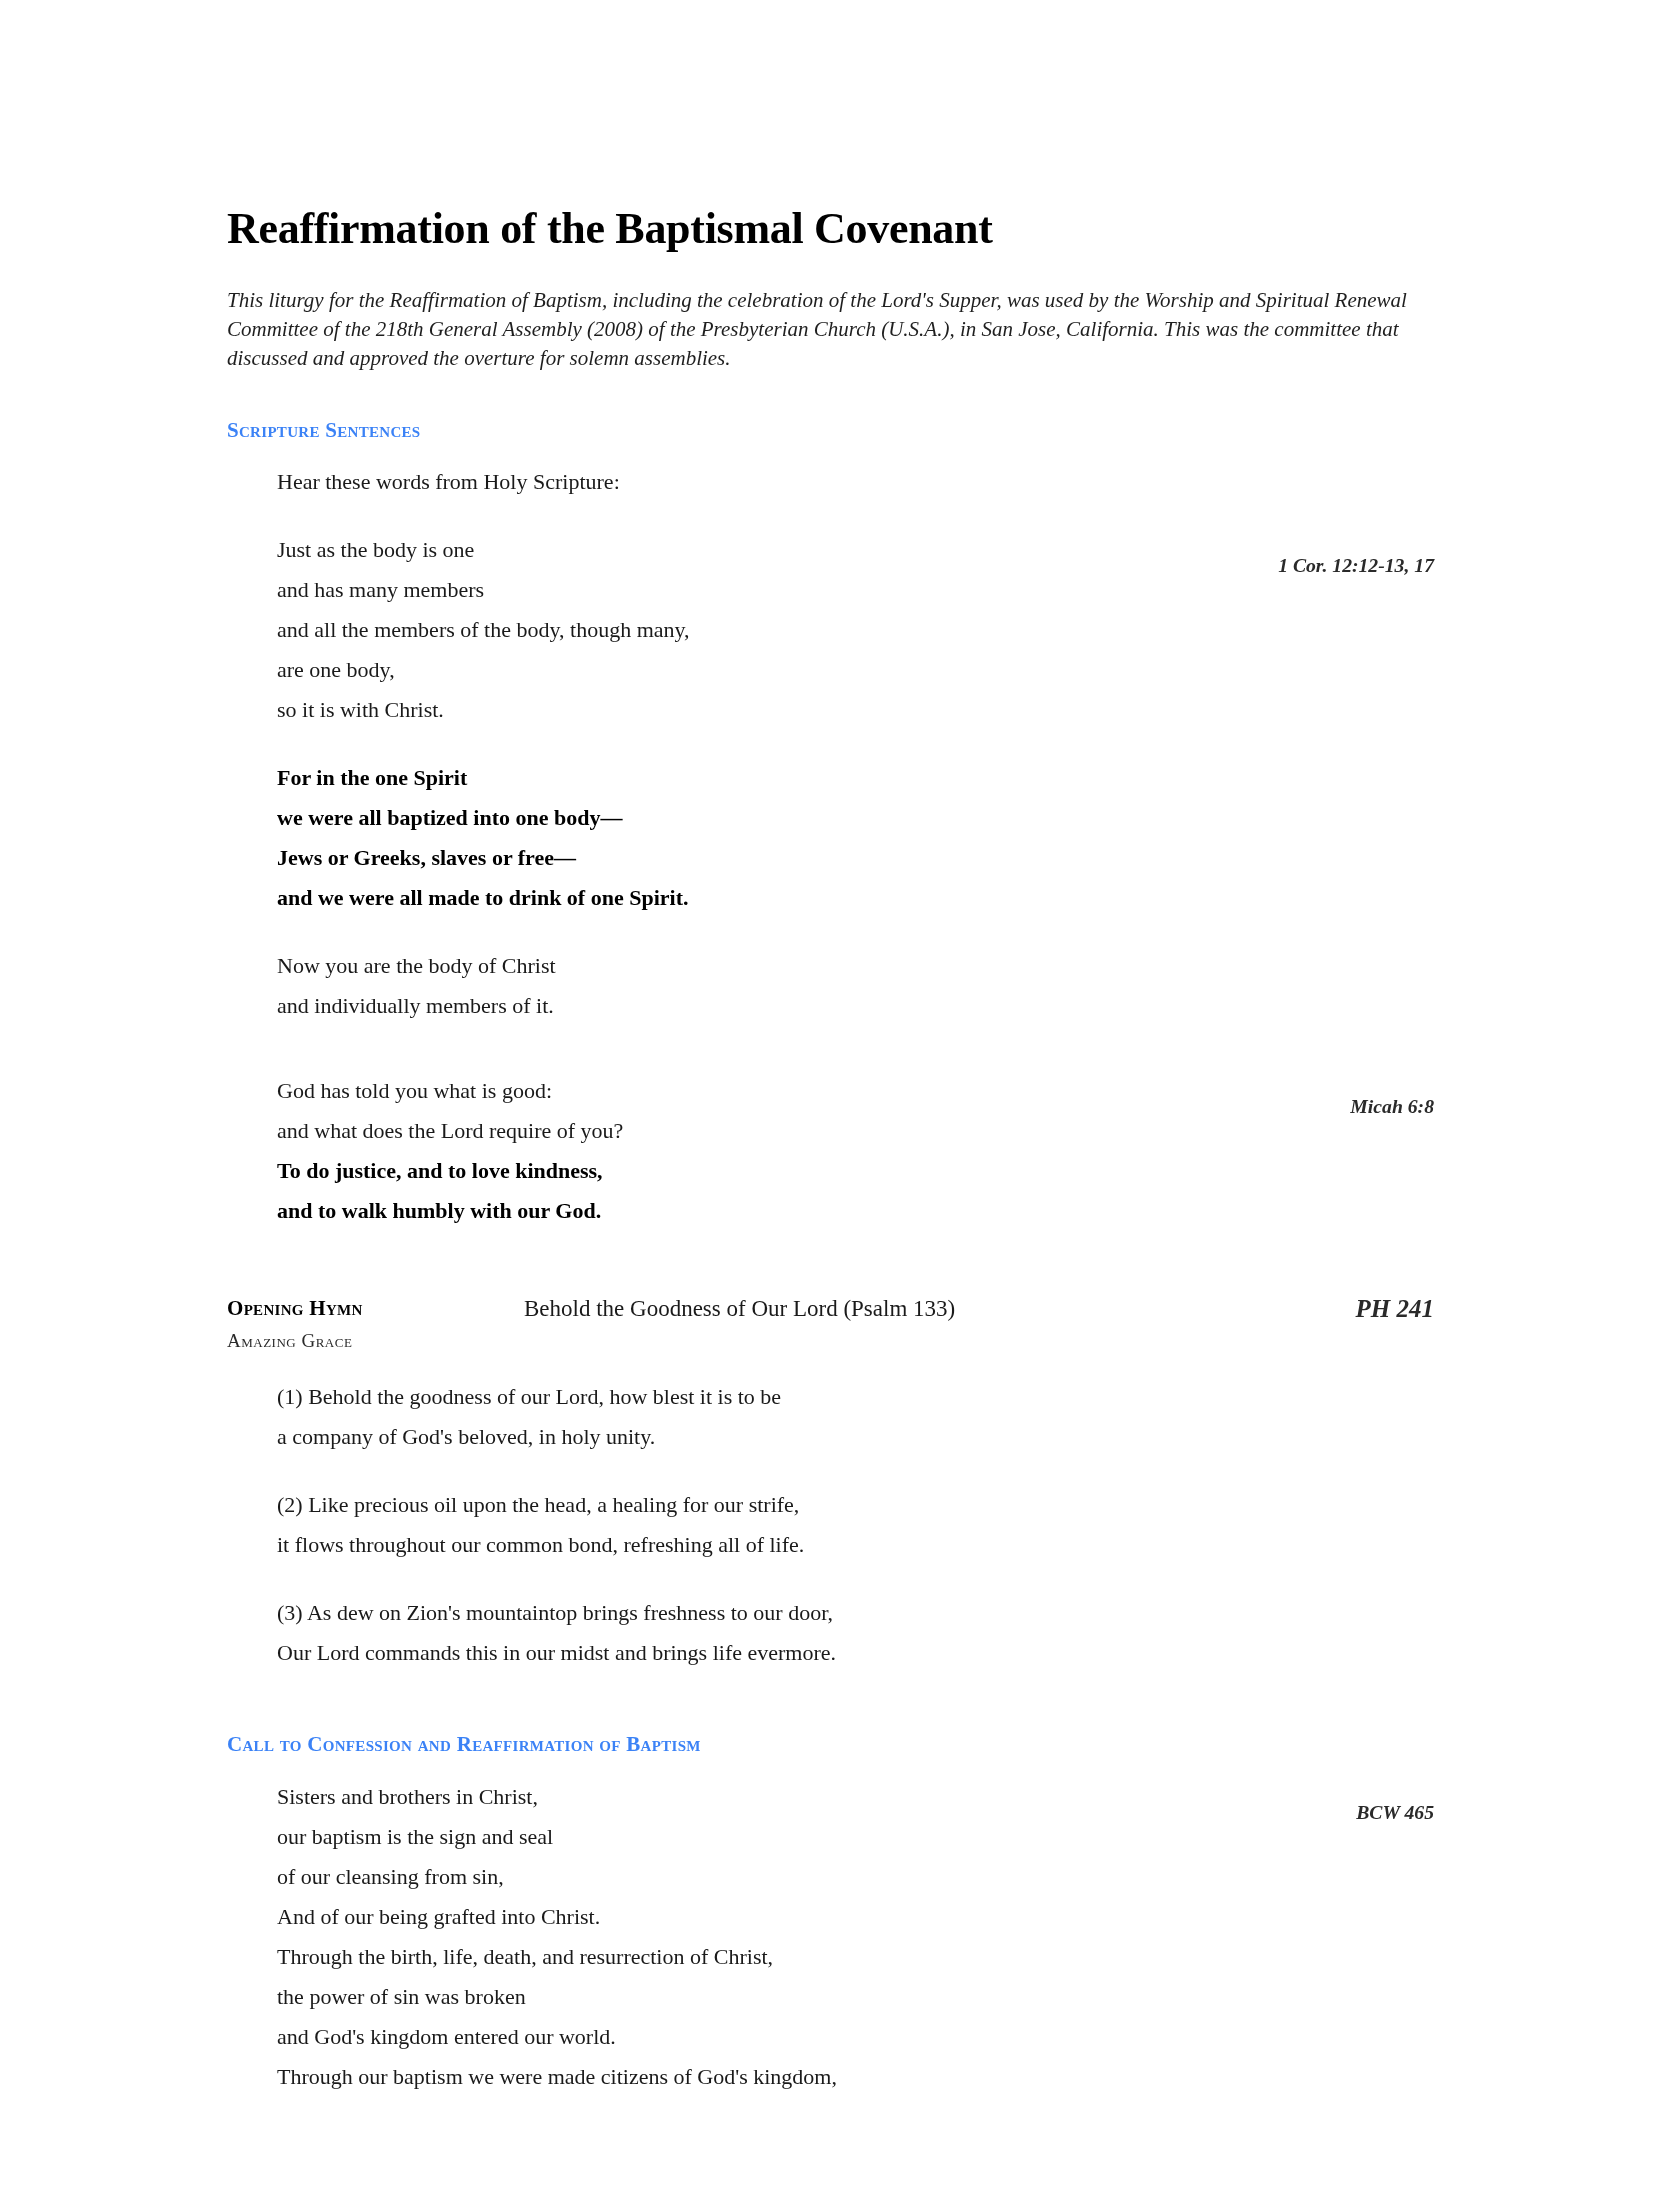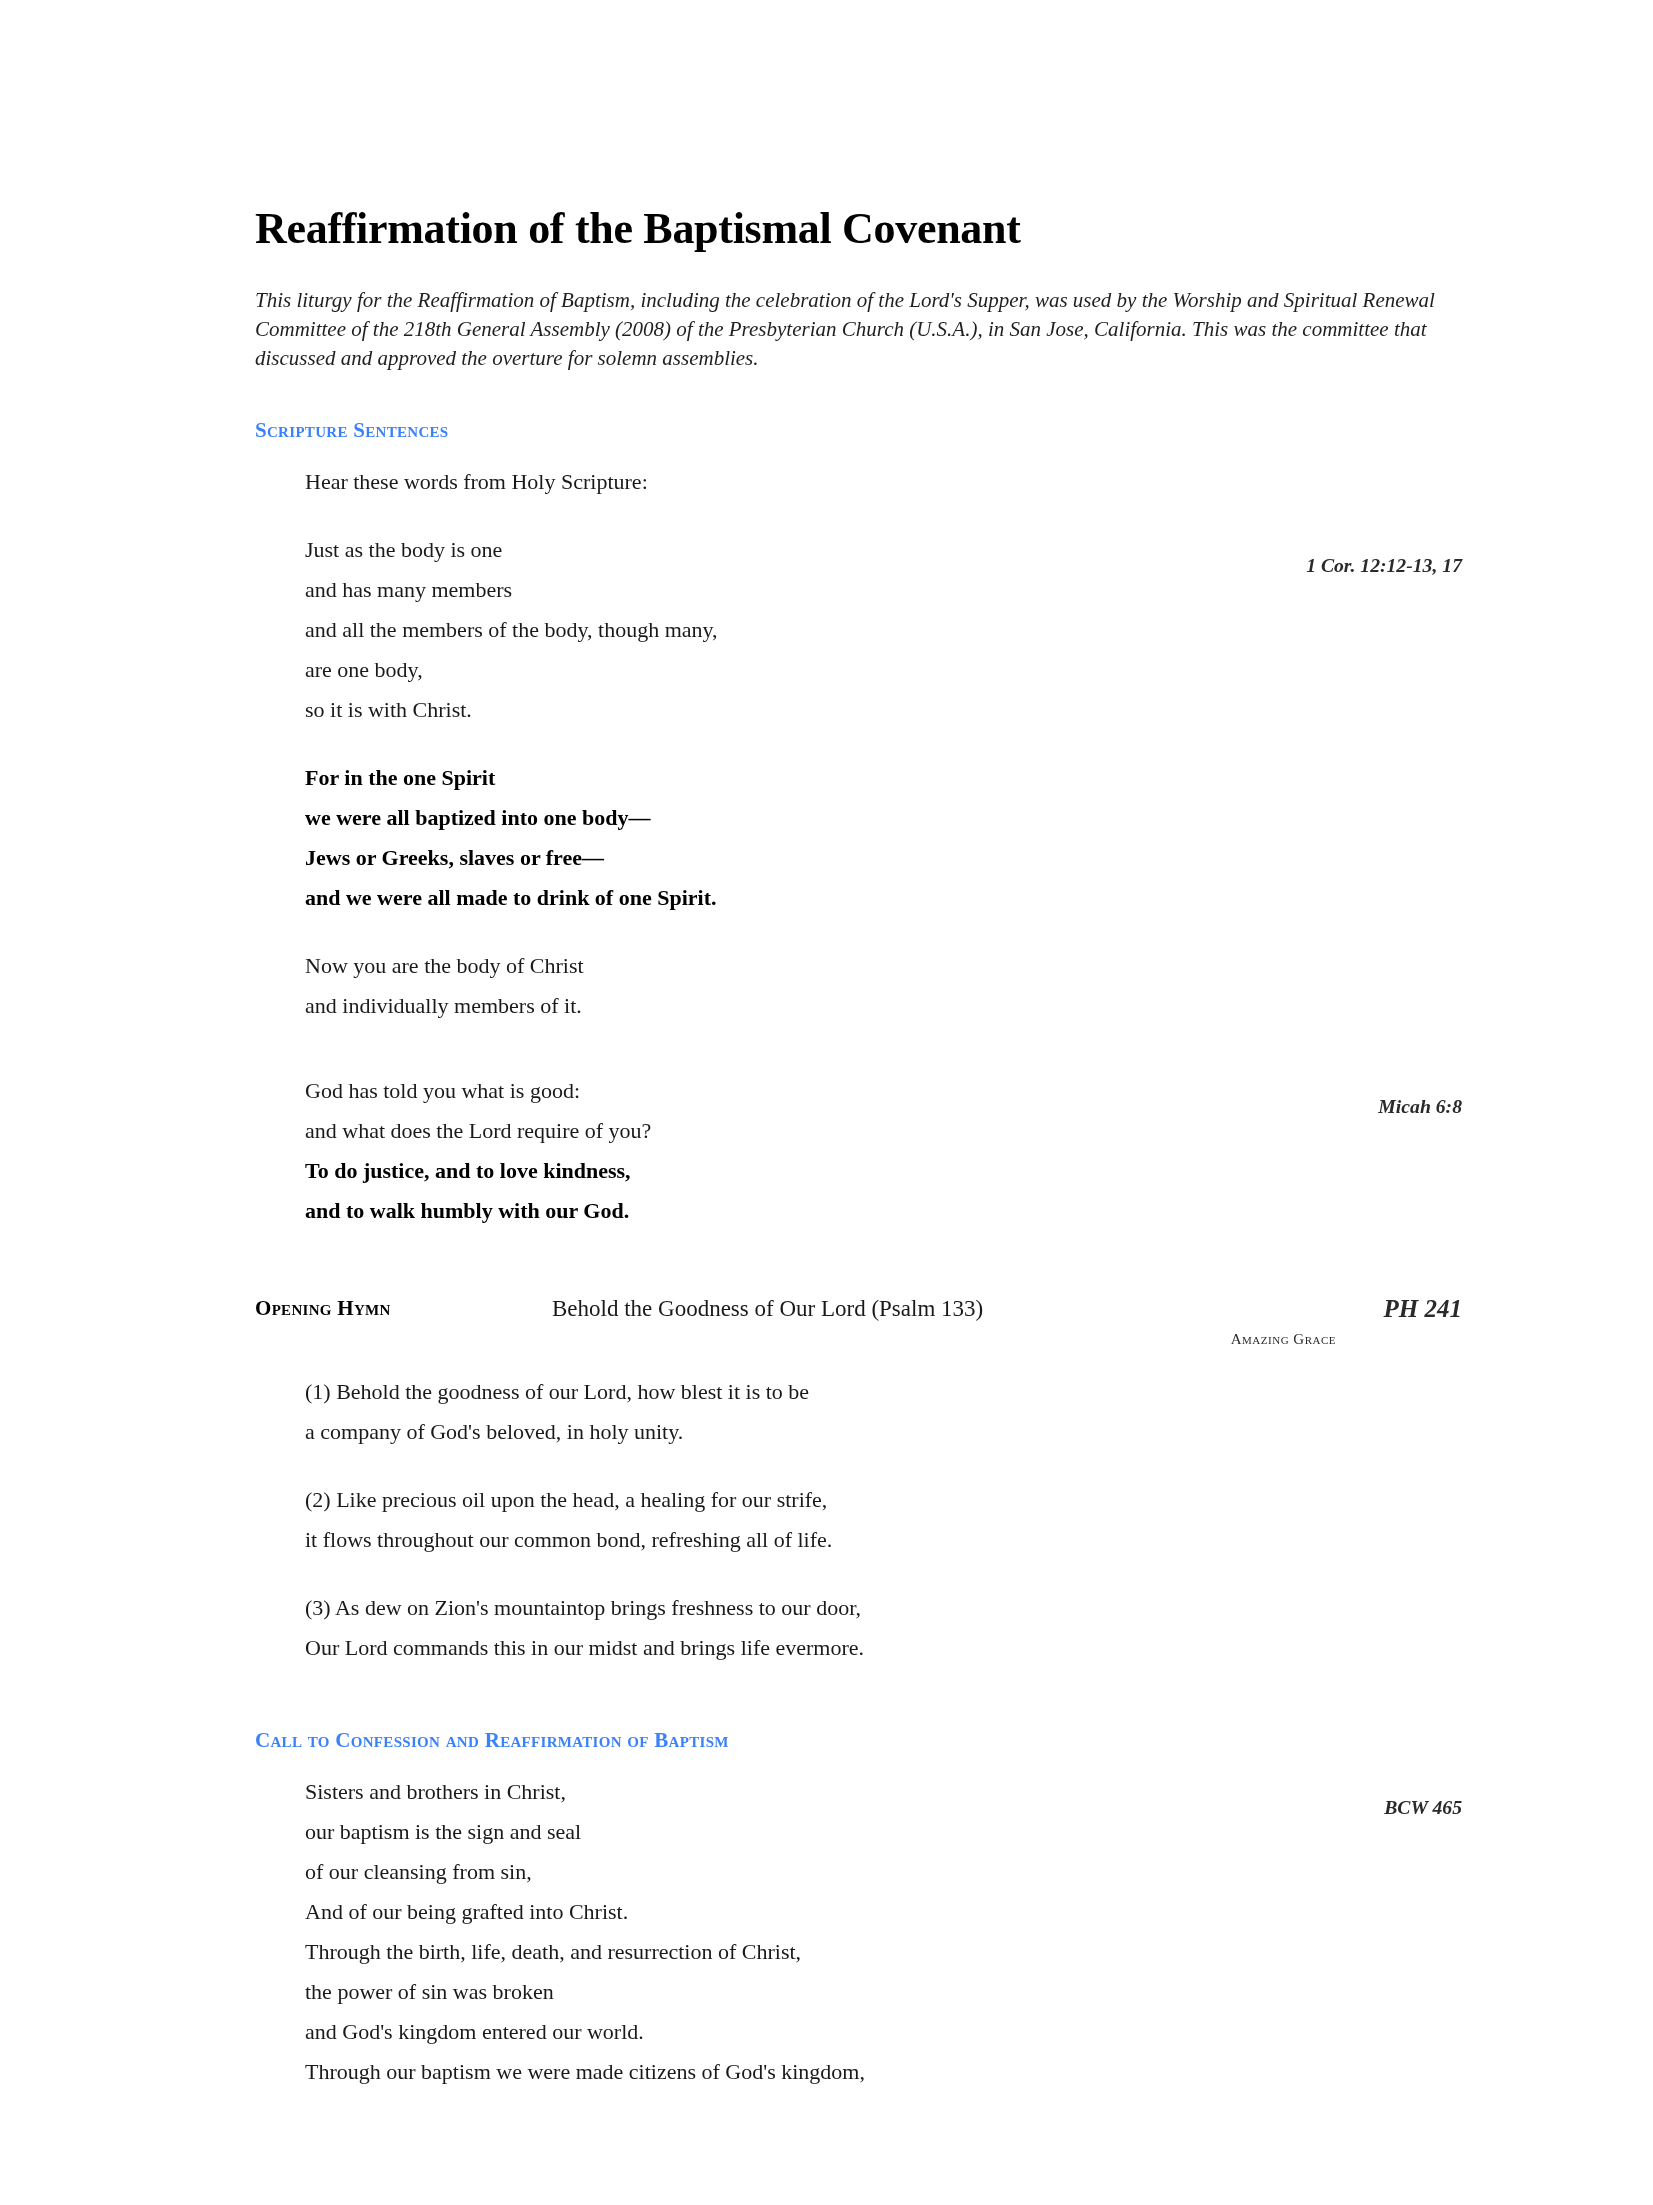--- a/index.html
+++ b/index.html
@@ -20,21 +20,20 @@
     position: relative;
     width: 1654px;
     height: 2205px;
     background: #ffffff;
     box-sizing: border-box;
     padding: 206px 221px 0 227px;
   }
 
   .content {
     width: 1207px;
-    margin-left: 28px;
   }
 
   
   .doc-title {
     font-size: 44px;
     font-weight: bold;
     line-height: 1.06;
     letter-spacing: -0.3px;
     margin: 0 0 33px 0;
     color: #000000;
@@ -126,23 +125,23 @@
     right: 0;
     top: 0;
     font-style: italic;
     font-weight: bold;
     font-size: 25px;
     line-height: 35px;
     color: #2a2a2a;
   }
 
   .tune-name {
-    text-align: right;
+    text-align: left;
     font-variant: small-caps;
-    font-size: 15px;
+    font-size: 19px;
     letter-spacing: 0.5px;
     color: #2a2a2a;
     margin: 0 0 23.6px 0;
     padding-right: 126px;
     line-height: 1.2;
   }
 
   .spacer-sm { height: 17.3px; }
   .spacer-md { height: 31.5px; }
 </style>

